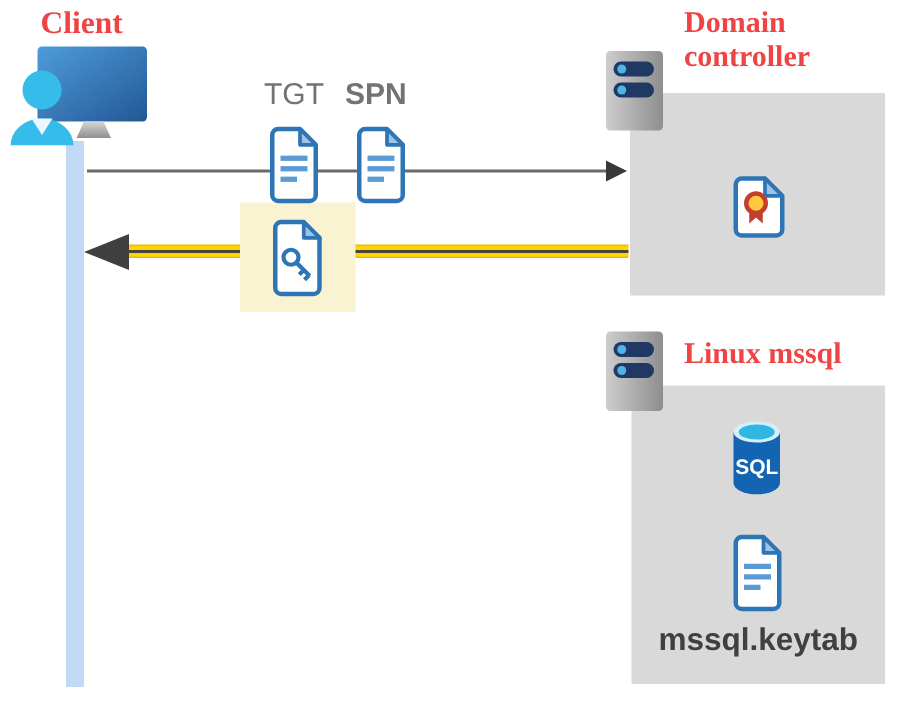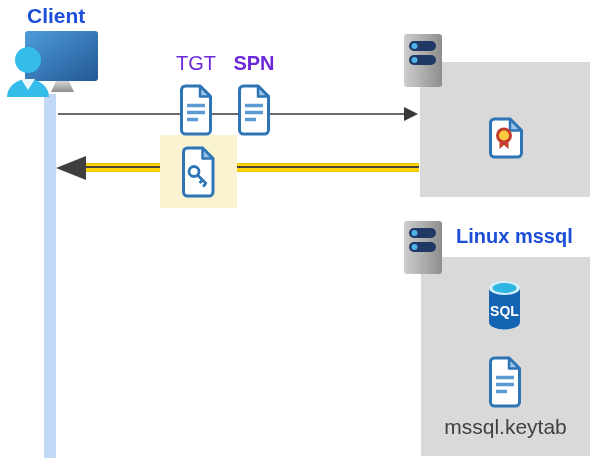--- a/index.html
+++ b/index.html
@@ -1,35 +1,35 @@
 <!DOCTYPE html>
 <html><head>
 <meta charset="utf-8">
 <style>
   html,body{margin:0;padding:0;background:#fff;}
   #stage{
     position:relative;width:600px;height:468px;background:#fff;overflow:hidden;
     font-family:"Liberation Sans", sans-serif;
   }
   .abs{position:absolute;}
-  .heading{font-weight:bold;color:#1d4ed8;font-size:20px;line-height:23px;}
-  .small-label{color:#6d28d9;font-size:20px;text-align:center;}
+  .heading{font-weight:bold;color:#ef4444;font-size:20px;line-height:23px;font-family:Liberation Serif, serif;}
+  .small-label{color:#737373;font-size:20px;text-align:left;}
   .panel{background:#d9d9d9;z-index:1;}
   .timeline{background:#c2d9f6;z-index:1;}
   .gray-line{background:#6a6a6a;height:2px;z-index:2;}
   .gray-head{width:0;height:0;border-top:7px solid transparent;border-bottom:7px solid transparent;
     border-left:14px solid #383838;z-index:2;}
   .yellow-line{height:9px;z-index:2;
     background:linear-gradient(to bottom,#e3b400 0px,#ffd400 1.5px,#ffd400 3.5px,#45453a 3.5px,#45453a 5.5px,#ffd400 5.5px,#ffd400 7.5px,#e3b400 9px);}
   .yellow-head{width:0;height:0;border-top:12px solid transparent;border-bottom:12px solid transparent;
     border-right:30px solid #3f3f3f;z-index:2;}
   .highlight{background:#faf3d1;z-index:3;}
   .icon{z-index:4;}
   .label{z-index:5;}
-  .keytab{color:#404040;font-size:21px;text-align:center;z-index:5;}
+  .keytab{color:#404040;font-size:21px;text-align:center;z-index:5;font-weight:bold;}
 </style>
 </head>
 <body>
 
 <div id="stage">
 
   <div class="abs heading label" style="left:27px;top:4px;font-size:21px;">Client</div>
 
   <svg class="abs icon" style="left:6px;top:29px;" width="94" height="68" viewBox="0 0 94 68">
     <defs>
@@ -99,20 +99,21 @@
         <stop offset="0" stop-color="#cdcdcd"></stop>
           <stop offset="1" stop-color="#8e8e8e"></stop>
       </linearGradient>
     </defs>
     <rect x="1" y="1" width="38" height="53" rx="3" fill="url(#gsrv-dc)"></rect>
     <rect x="6" y="8" width="27" height="10" rx="5" fill="#1f3864"></rect>
     <circle cx="11.5" cy="13" r="3" fill="#4fb3e8"></circle>
     <rect x="6" y="22" width="27" height="10" rx="5" fill="#1f3864"></rect>
     <circle cx="11.5" cy="27" r="3" fill="#4fb3e8"></circle>
   </svg>
+  <div class="abs heading label" style="left:456px;top:4px;width:112px;">Domain controller</div>
 
   <svg class="abs icon" style="left:487px;top:117px;" width="38" height="42" viewBox="0 0 38 42">
     <path d="M3.5 6 a4 4 0 0 1 4 -4 H23 L34.5 13.5 V36 a4 4 0 0 1 -4 4 h-23 a4 4 0 0 1 -4 -4 Z" fill="#fff" stroke="#2e75b6" stroke-width="3" stroke-linejoin="round"></path>
     <path d="M23 2 V13.5 H34.5 Z" fill="#9dc3e6" stroke="#2e75b6" stroke-width="2.5" stroke-linejoin="round"></path>
     <g>
       <path d="M12.5 21 L12.5 32 L17 28 L21.5 32 L21.5 21 Z" fill="#c43e2e"></path>
       <circle cx="17" cy="18.5" r="6.5" fill="#ffc83d" stroke="#c43e2e" stroke-width="3"></circle>
     </g>
   </svg>
 

